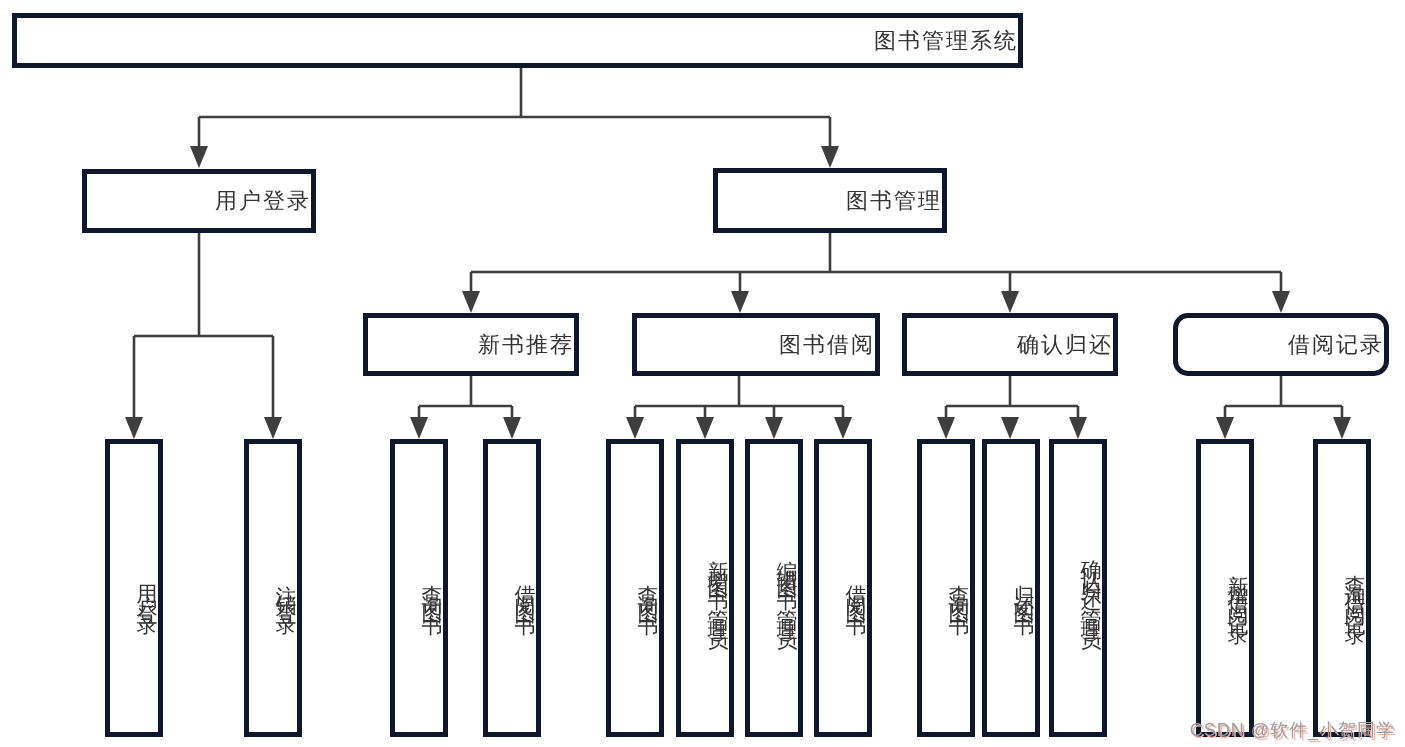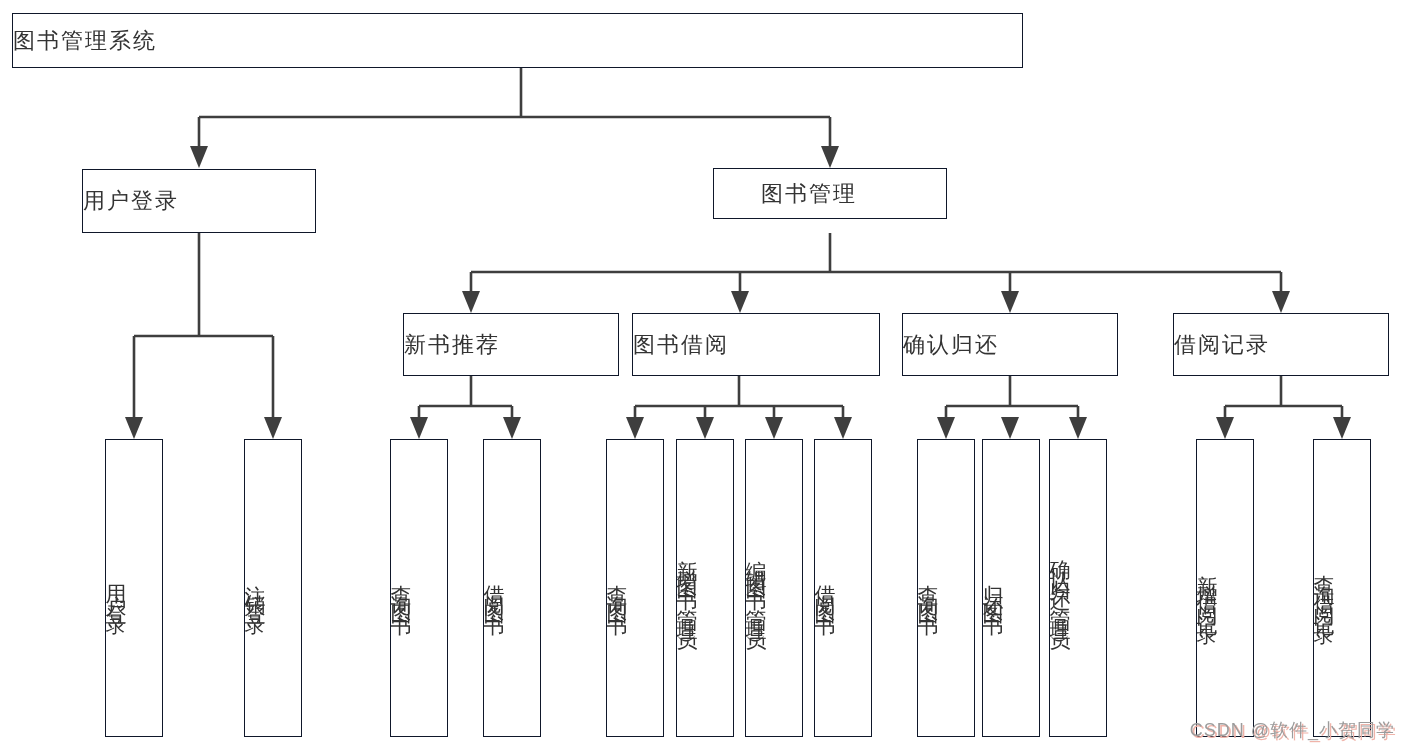--- a/index.html
+++ b/index.html
@@ -18,25 +18,25 @@
   #wires {
     position: absolute;
     left: 0;
     top: 0;
     width: 1405px;
     height: 747px;
   }
   .node {
     position: absolute;
     box-sizing: border-box;
-    border: 1px solid #0f172a;
+    border: 5px solid #0f172a;
     background: #ffffff;
     display: flex;
     align-items: center;
-    justify-content: flex-start;
+    justify-content: flex-end;
     color: #333333;
     z-index: 2;
   }
   .node.h {
     font-size: 22px;
     letter-spacing: 2px;
     white-space: nowrap;
   }
   .node.v {
     font-size: 21px;
@@ -44,26 +44,26 @@
   .node.v .vtext {
     writing-mode: vertical-rl;
     text-orientation: mixed;
     letter-spacing: 10px;
     line-height: 1;
     white-space: nowrap;
   }
   
   .n-root  { left: 12px;  top: 13px;  width: 1011px; height: 55px; }
   .n-login { left: 82px;  top: 169px; width: 234px;  height: 64px; }
-  .n-mgmt  { left: 713px; top: 168px; width: 234px;  height: 51px; padding-left: 47px; }
+  .n-mgmt  { left: 713px; top: 168px; width: 234px;  height: 65px; padding-left: 47px; }
   .lvl3    { top: 313px; height: 63px; width: 216px; }
-  .n-rec   { left: 363px; margin-left: 40px;  }
+  .n-rec   { left: 363px;  }
   .n-bor   { left: 632px; width: 248px; }
   .n-cur   { left: 902px;  }
-  .n-his   { left: 1173px; }
+  .n-his   { left: 1173px; border-radius: 15px; }
   .lvl4    { top: 439px; height: 298px; width: 58px; }
   .x1  { left: 105px; }
   .x2  { left: 244px; }
   .x3  { left: 390px; }
   .x4  { left: 483px; }
   .x5  { left: 606px; }
   .x6  { left: 676px; }
   .x7  { left: 745px; }
   .x8  { left: 814px; }
   .x9  { left: 917px; }

